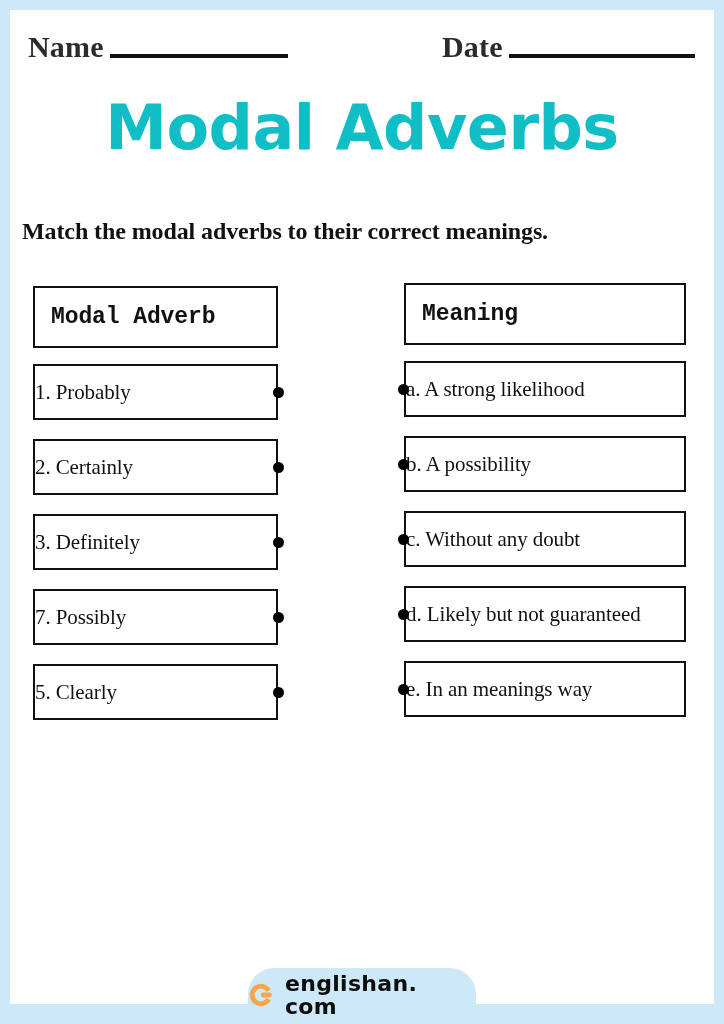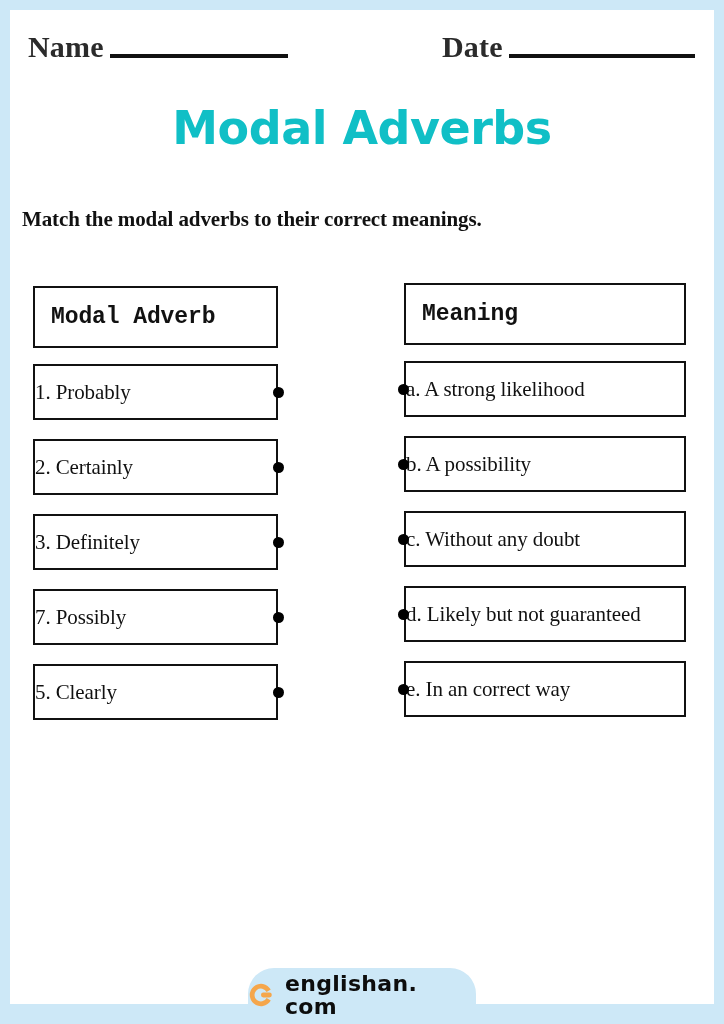--- a/index.html
+++ b/index.html
@@ -68,35 +68,35 @@
 
   
   #worksheet-title {
     position: absolute;
     left: 0;
     top: 82px;
     width: 704px;
     text-align: center;
     font-family: "DejaVu Sans", sans-serif;
     font-weight: bold;
-    font-size: 46px;
+    font-size: 62px;
     line-height: 72px;
     color: #10bfc6;
     letter-spacing: -0.5px;
   }
 
   
   #worksheet-instruction {
     position: absolute;
     left: 12px;
-    top: 194px;
+    top: 206px;
     width: 690px;
     font-family: "Liberation Serif", serif;
     font-weight: bold;
-    font-size: 21px;
+    font-size: 24px;
     line-height: 30px;
     color: #111111;
     letter-spacing: -0.1px;
   }
 
   
   #matching-area {
     position: absolute;
     left: 0;
     top: 276px;
@@ -264,21 +264,21 @@
           <span class="box-text">c. Without any doubt</span>
           <span class="match-dot dot-left"></span>
         </div>
 
         <div class="match-box item-box">
           <span class="box-text">d. Likely but not guaranteed</span>
           <span class="match-dot dot-left"></span>
         </div>
 
         <div class="match-box item-box">
-          <span class="box-text">e. In an correct way</span>
+          <span class="box-text">e. In an meanings way</span>
           <span class="match-dot dot-left"></span>
         </div>
 
       </div>
 
     </div>
 
   </div>
 
   <div id="footer-badge">

